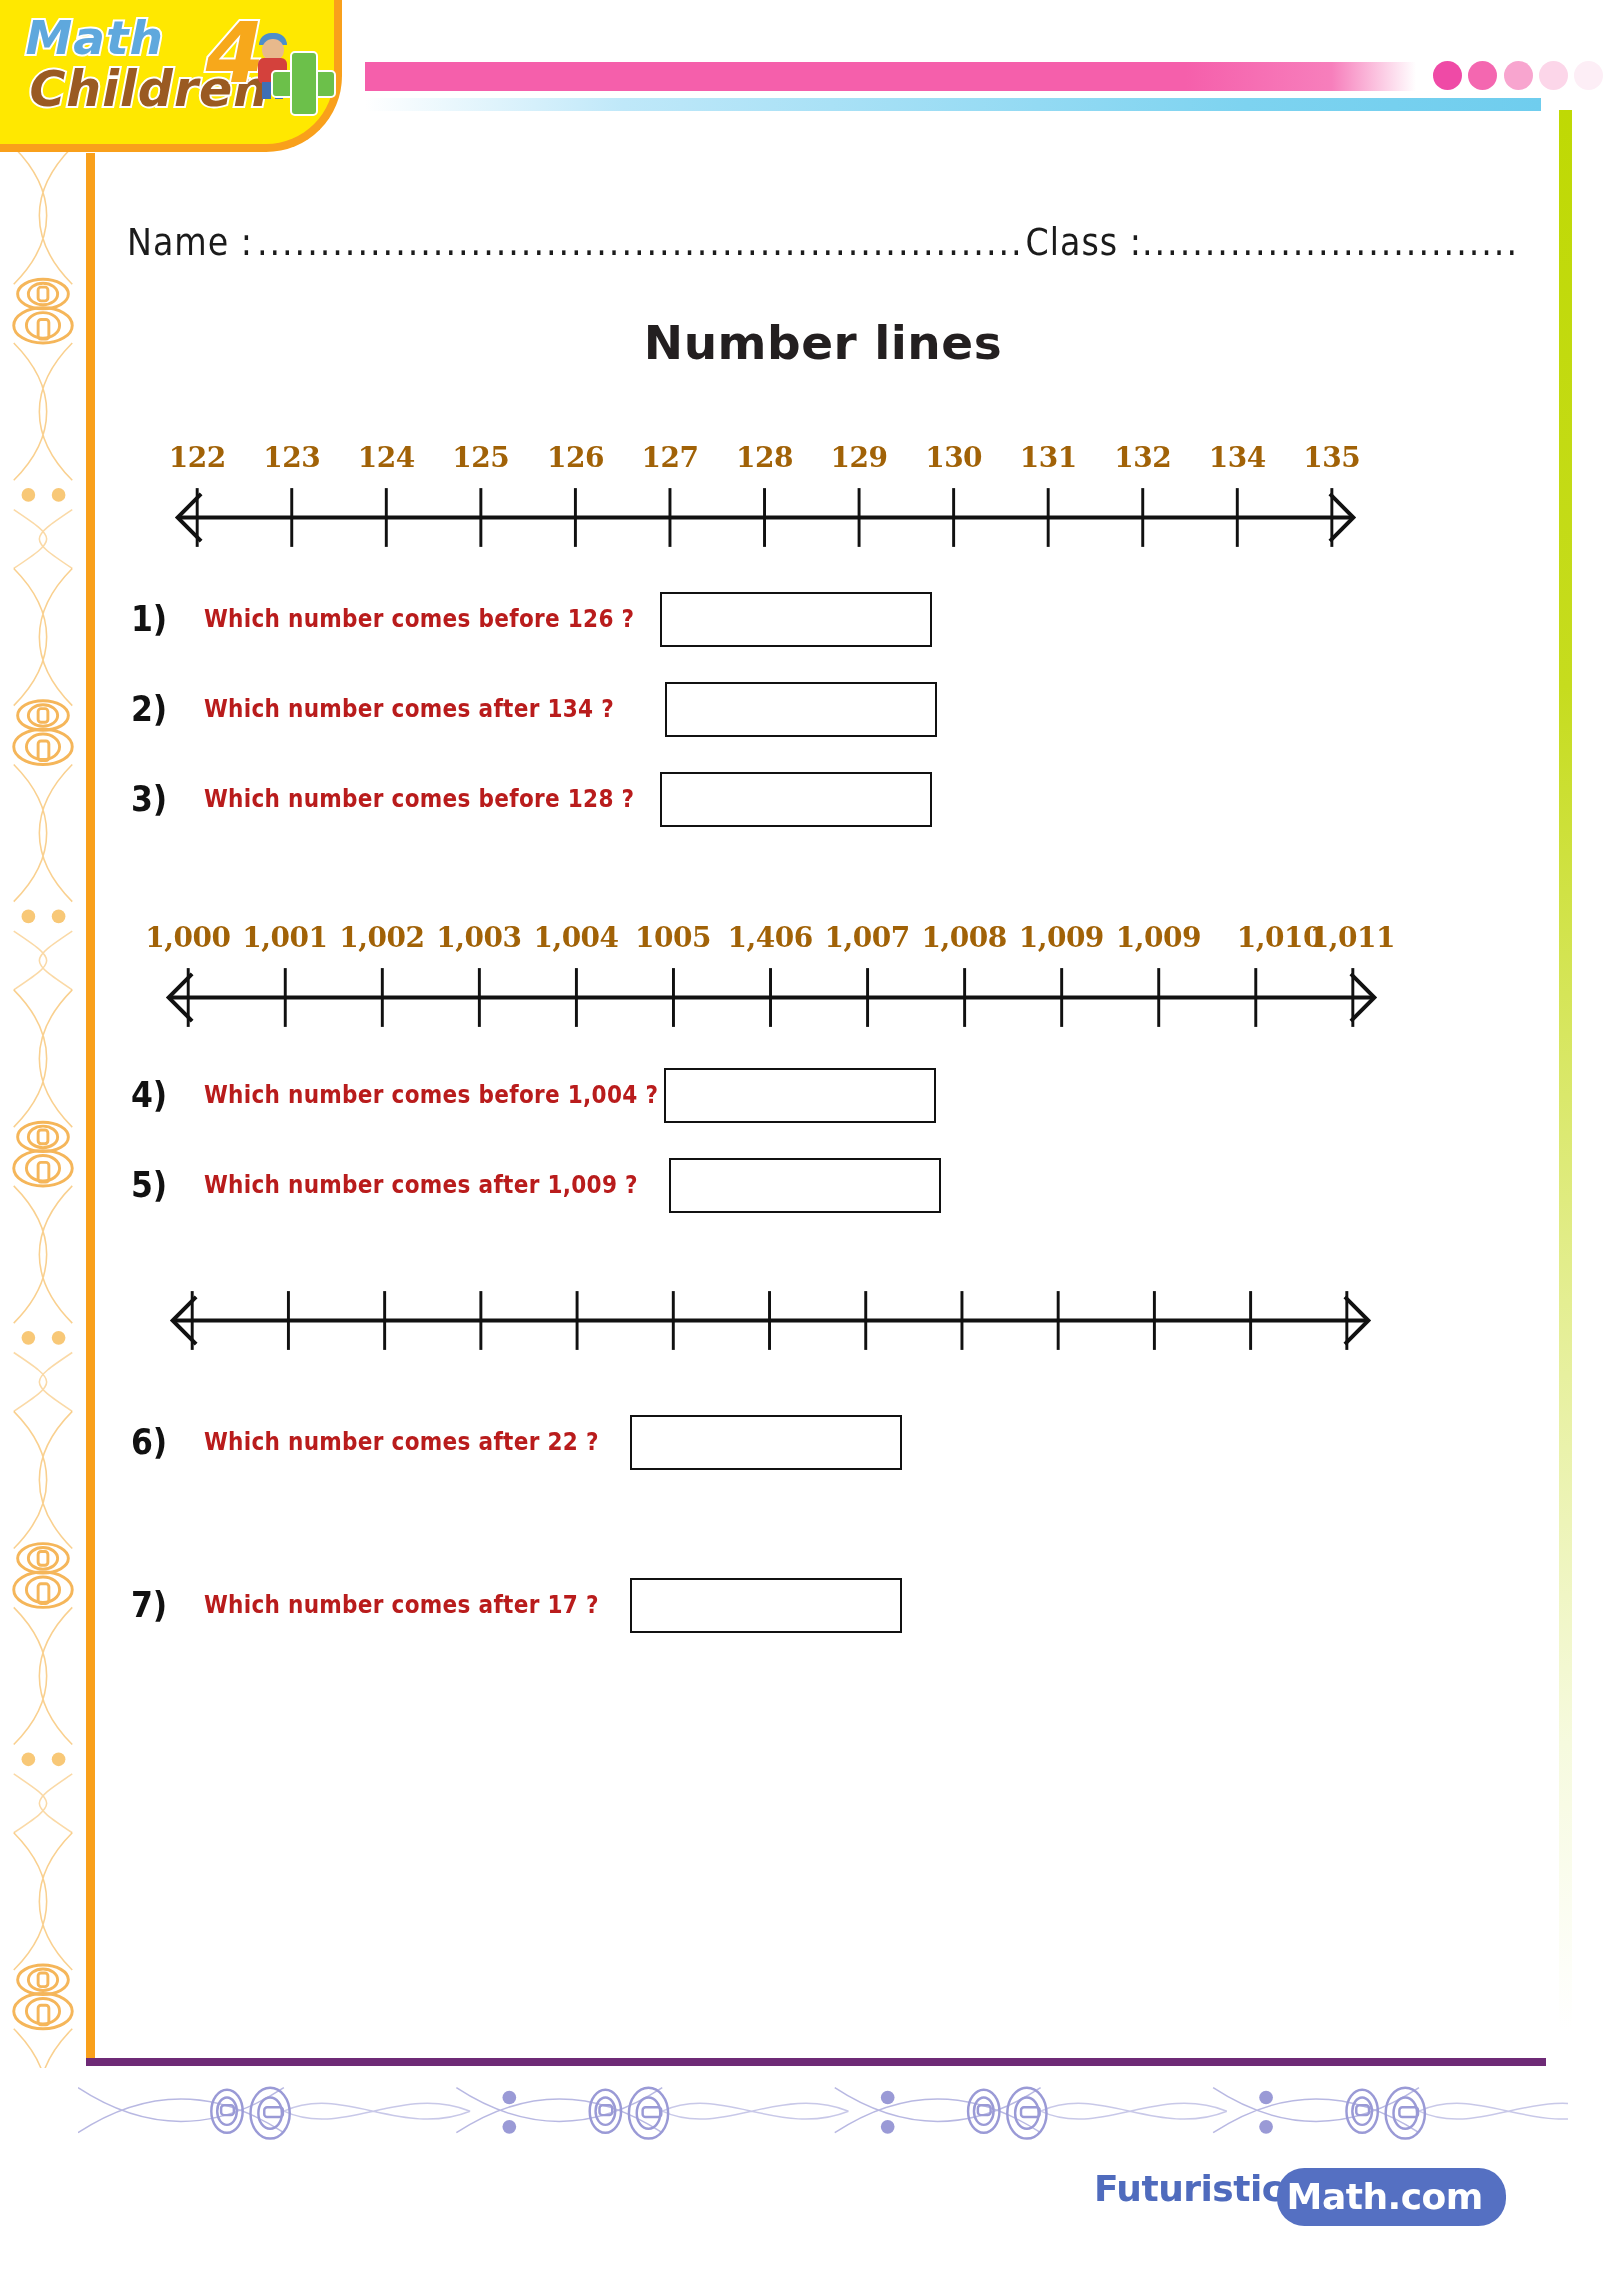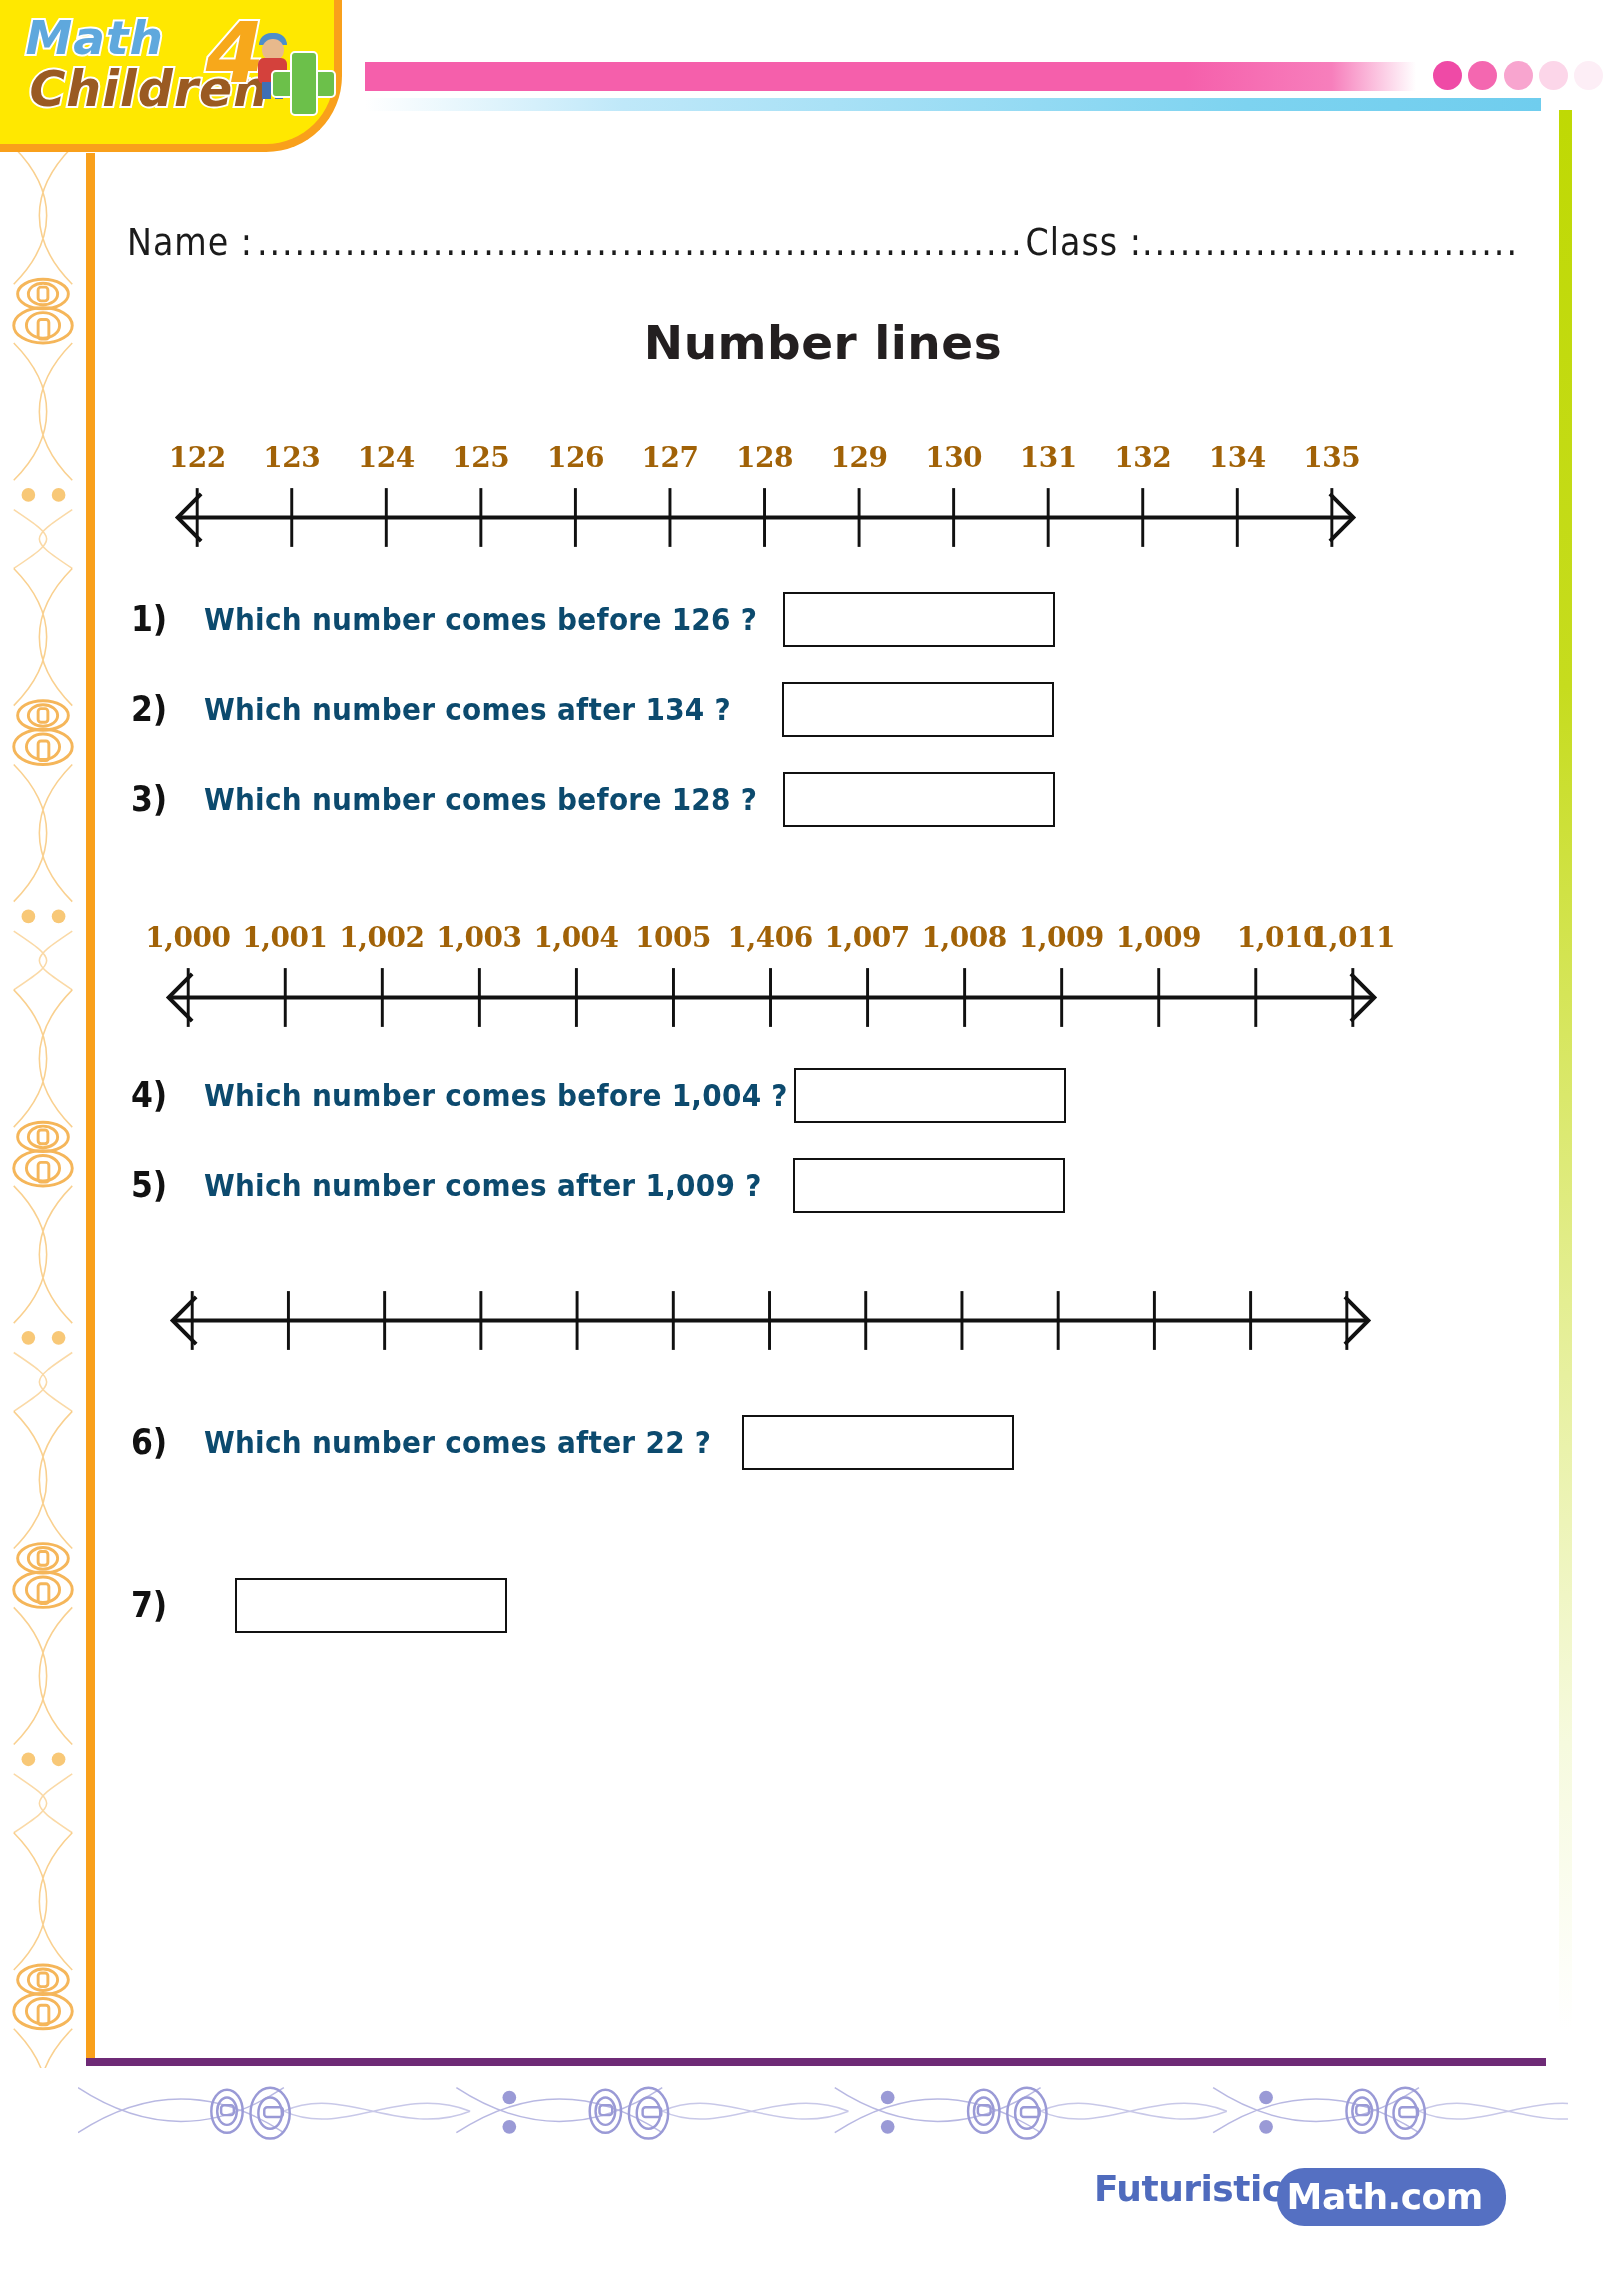--- a/index.html
+++ b/index.html
@@ -244,22 +244,22 @@
     font-family: "DejaVu Sans Condensed", "Liberation Sans Narrow", "Liberation Sans", sans-serif;
     font-weight: bold;
     font-size: 35px;
     color: #111;
     width: 73px;
     flex: 0 0 73px;
   }
   .qtext {
     font-family: "DejaVu Sans Condensed", "Liberation Sans Narrow", "Liberation Sans", sans-serif;
     font-weight: bold;
-    font-size: 31px;
-    color: #0c4a6e;
+    font-size: 24px;
+    color: #b91c1c;
     white-space: nowrap;
     letter-spacing: 0.3px;
   }
   .answer-box {
     border: 2px solid #111;
     background: #ffffff;
     height: 55px;
     box-sizing: border-box;
   }
 
@@ -492,20 +492,21 @@
     </div>
 
     <div style="margin-top:63px;margin-left:3.9px;">
       <div class="qrow" style="margin-bottom:108px;">
         <span class="qnum">6)</span>
         <span class="qtext">Which  number comes after 22 ?</span>
         <span class="answer-box" style="width:272px;margin-left:31px;"></span>
       </div>
       <div class="qrow">
         <span class="qnum">7)</span>
+        <span class="qtext">Which  number comes after 17 ?</span>
         <span class="answer-box" style="width:272px;margin-left:31px;"></span>
       </div>
     </div>
 
   </div>
 
   <div class="bottom-rule"></div>
 
   <svg class="bottom-flourish" viewBox="0 0 1520 90" preserveAspectRatio="none">
     <defs>

